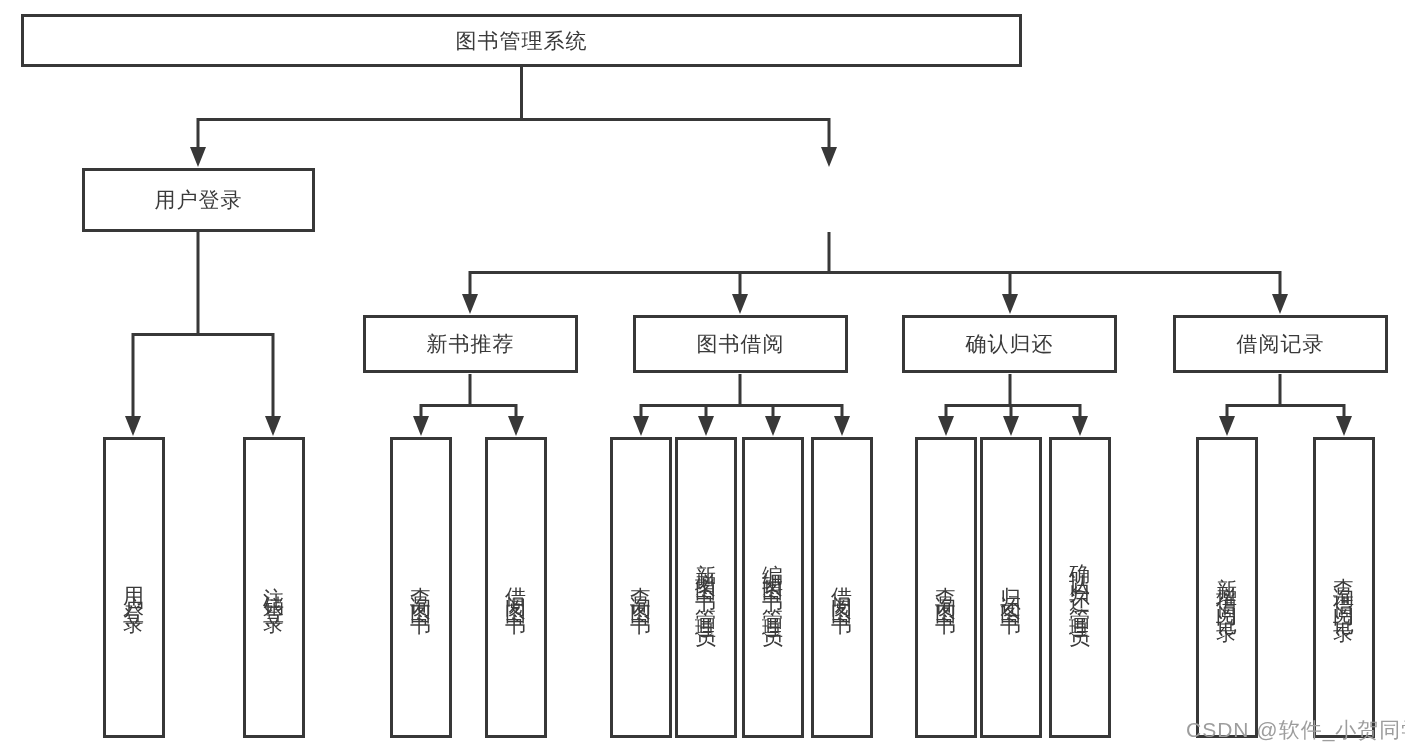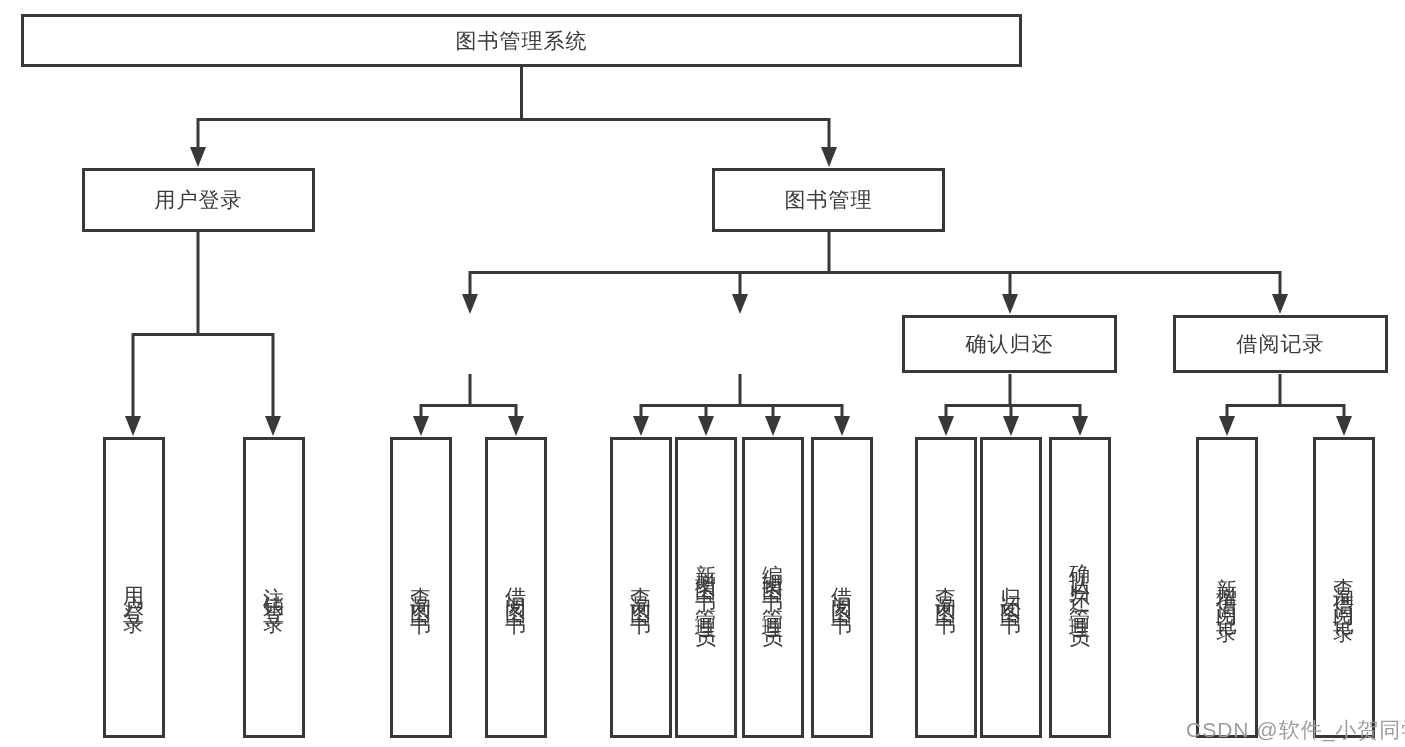--- a/index.html
+++ b/index.html
@@ -104,24 +104,27 @@
     </g>
   </svg>
 
   <div class="box box-root">
     <span>图书管理系统</span>
   </div>
 
   <div class="box box-l2 user">
     <span>用户登录</span>
   </div>
-  <div class="box box-l2 mgmt">
-    <span>图书管理</span>
+
+  <div class="box box-sec sec-0">
+    <span>新书推荐</span>
   </div>
-
+  <div class="box box-sec sec-1">
+    <span>图书借阅</span>
+  </div>
   <div class="box box-sec sec-2">
     <span>确认归还</span>
   </div>
   <div class="box box-sec sec-3">
     <span>借阅记录</span>
   </div>
 
   <div class="box box-leaf lf-0">
     <span>用户登录</span>
   </div>

